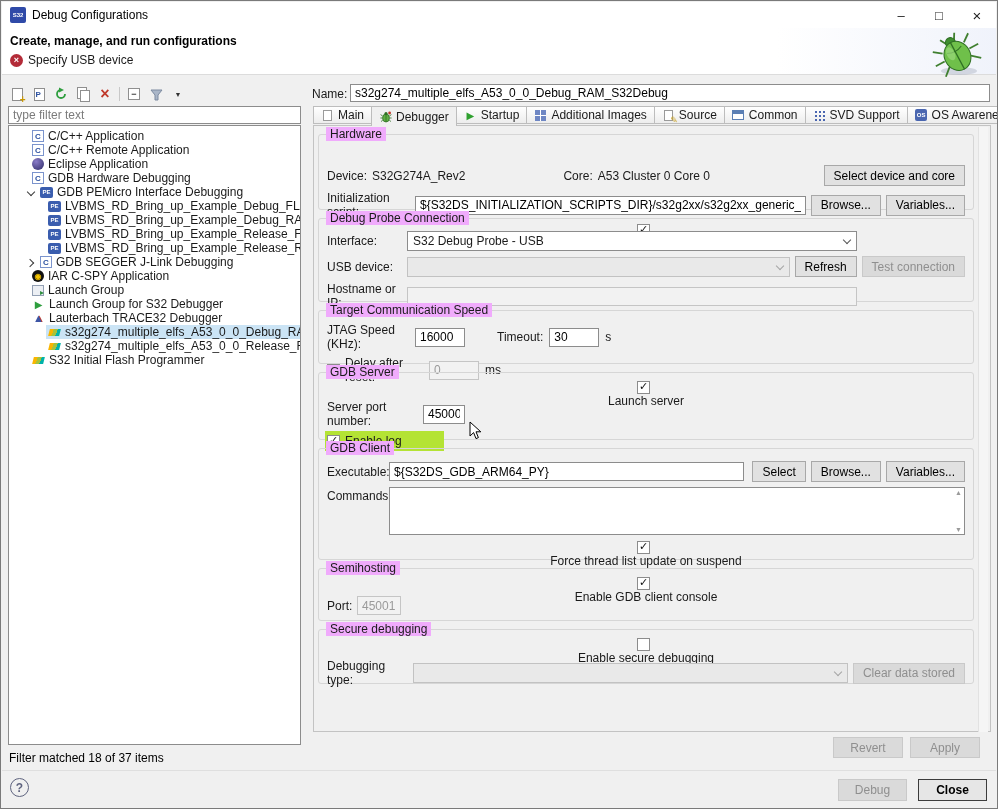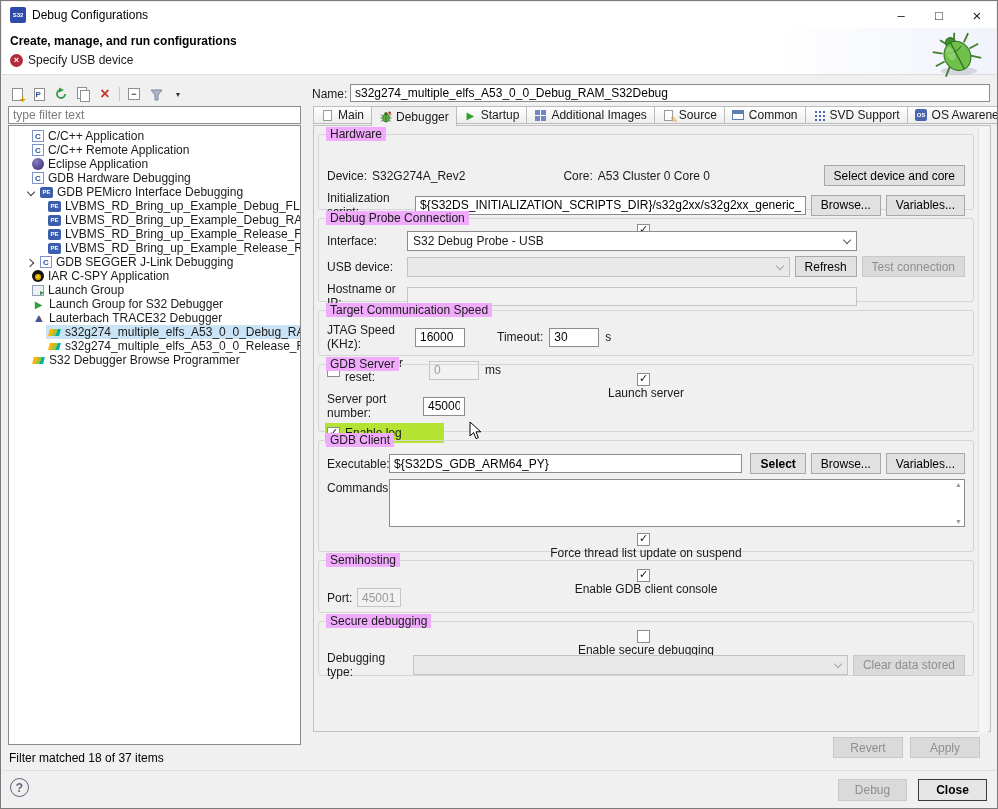--- a/index.html
+++ b/index.html
@@ -298,21 +298,21 @@
       </div>
     <div class="trow ind2">
         <span class="tlabel">
           <span class="ti ti-nxp"></span>
           <span>s32g274_multiple_elfs_A53_0_0_Release_RAM_S32Debug</span>
         </span>
       </div>
     <div class="trow ind1b">
         <span class="tlabel">
           <span class="ti ti-nxp"></span>
-          <span>S32 Debugger Browse Programmer</span>
+          <span>S32 Initial Flash Programmer</span>
         </span>
       </div>
   </div>
 
   <div class="sidebar-status">Filter matched 18 of 37 items</div>
   <div class="sash"></div>
 
   <span class="name-label">Name:</span>
   <input class="name-input" value="s32g274_multiple_elfs_A53_0_0_Debug_RAM_S32Debug" style="">
 
@@ -412,21 +412,21 @@
           </div>
         <button class="btn" style="margin-left:5px;">Refresh</button>
         <button class="btn dis" style="margin-left:5px;">Test connection</button>
       </div>
       <div class="frow">
         <span class="lbl" style="width:80px;">Hostname or IP:</span>
         <input class="txt dis" style="width: 450px;" value="">
       </div>
     </div>
 
-    <div class="group" style="height:46px;">
+    <div class="group" style="height:54px;">
       <span class="legend">Target Communication Speed</span>
       <div class="frow" style="margin-top:2px;">
         <span class="lbl" style="width:88px;">JTAG Speed (KHz):</span>
         <input class="txt" style="width: 50px;" value="16000">
         <span class="lbl" style="margin-left:32px;">Timeout:</span>
         <input class="txt" style="width: 50px; margin-left: 6px;" value="30">
         <span style="margin-left:6px;">s</span>
       </div>
       <div class="frow">
         <span class="cb"></span>
@@ -452,21 +452,21 @@
           <span>Enable log</span>
         </span>
       </div>
     </div>
 
     <div class="group" style="height:112px;">
       <span class="legend">GDB Client</span>
       <div class="frow" style="margin-top:2px;">
         <span class="lbl" style="width:62px;">Executable:</span>
         <input class="txt" style="flex: 1 1 0%;" value="${S32DS_GDB_ARM64_PY}">
-        <button class="btn" style="margin-left:8px;font-weight:bold;">Select</button>
+        <button class="btn" style="margin-left:8px;">Select</button>
         <button class="btn" style="margin-left:5px;">Browse...</button>
         <button class="btn" style="margin-left:5px;">Variables...</button>
       </div>
       <div class="frow" style="align-items:flex-start; margin-bottom:6px;">
         <span class="lbl" style="width:62px; margin-top:2px;">Commands:</span>
         <div class="cmd-box">
           <textarea style=""></textarea>
           <div class="cmd-arrows">
               <span>▲</span>
               <span>▼</span>

